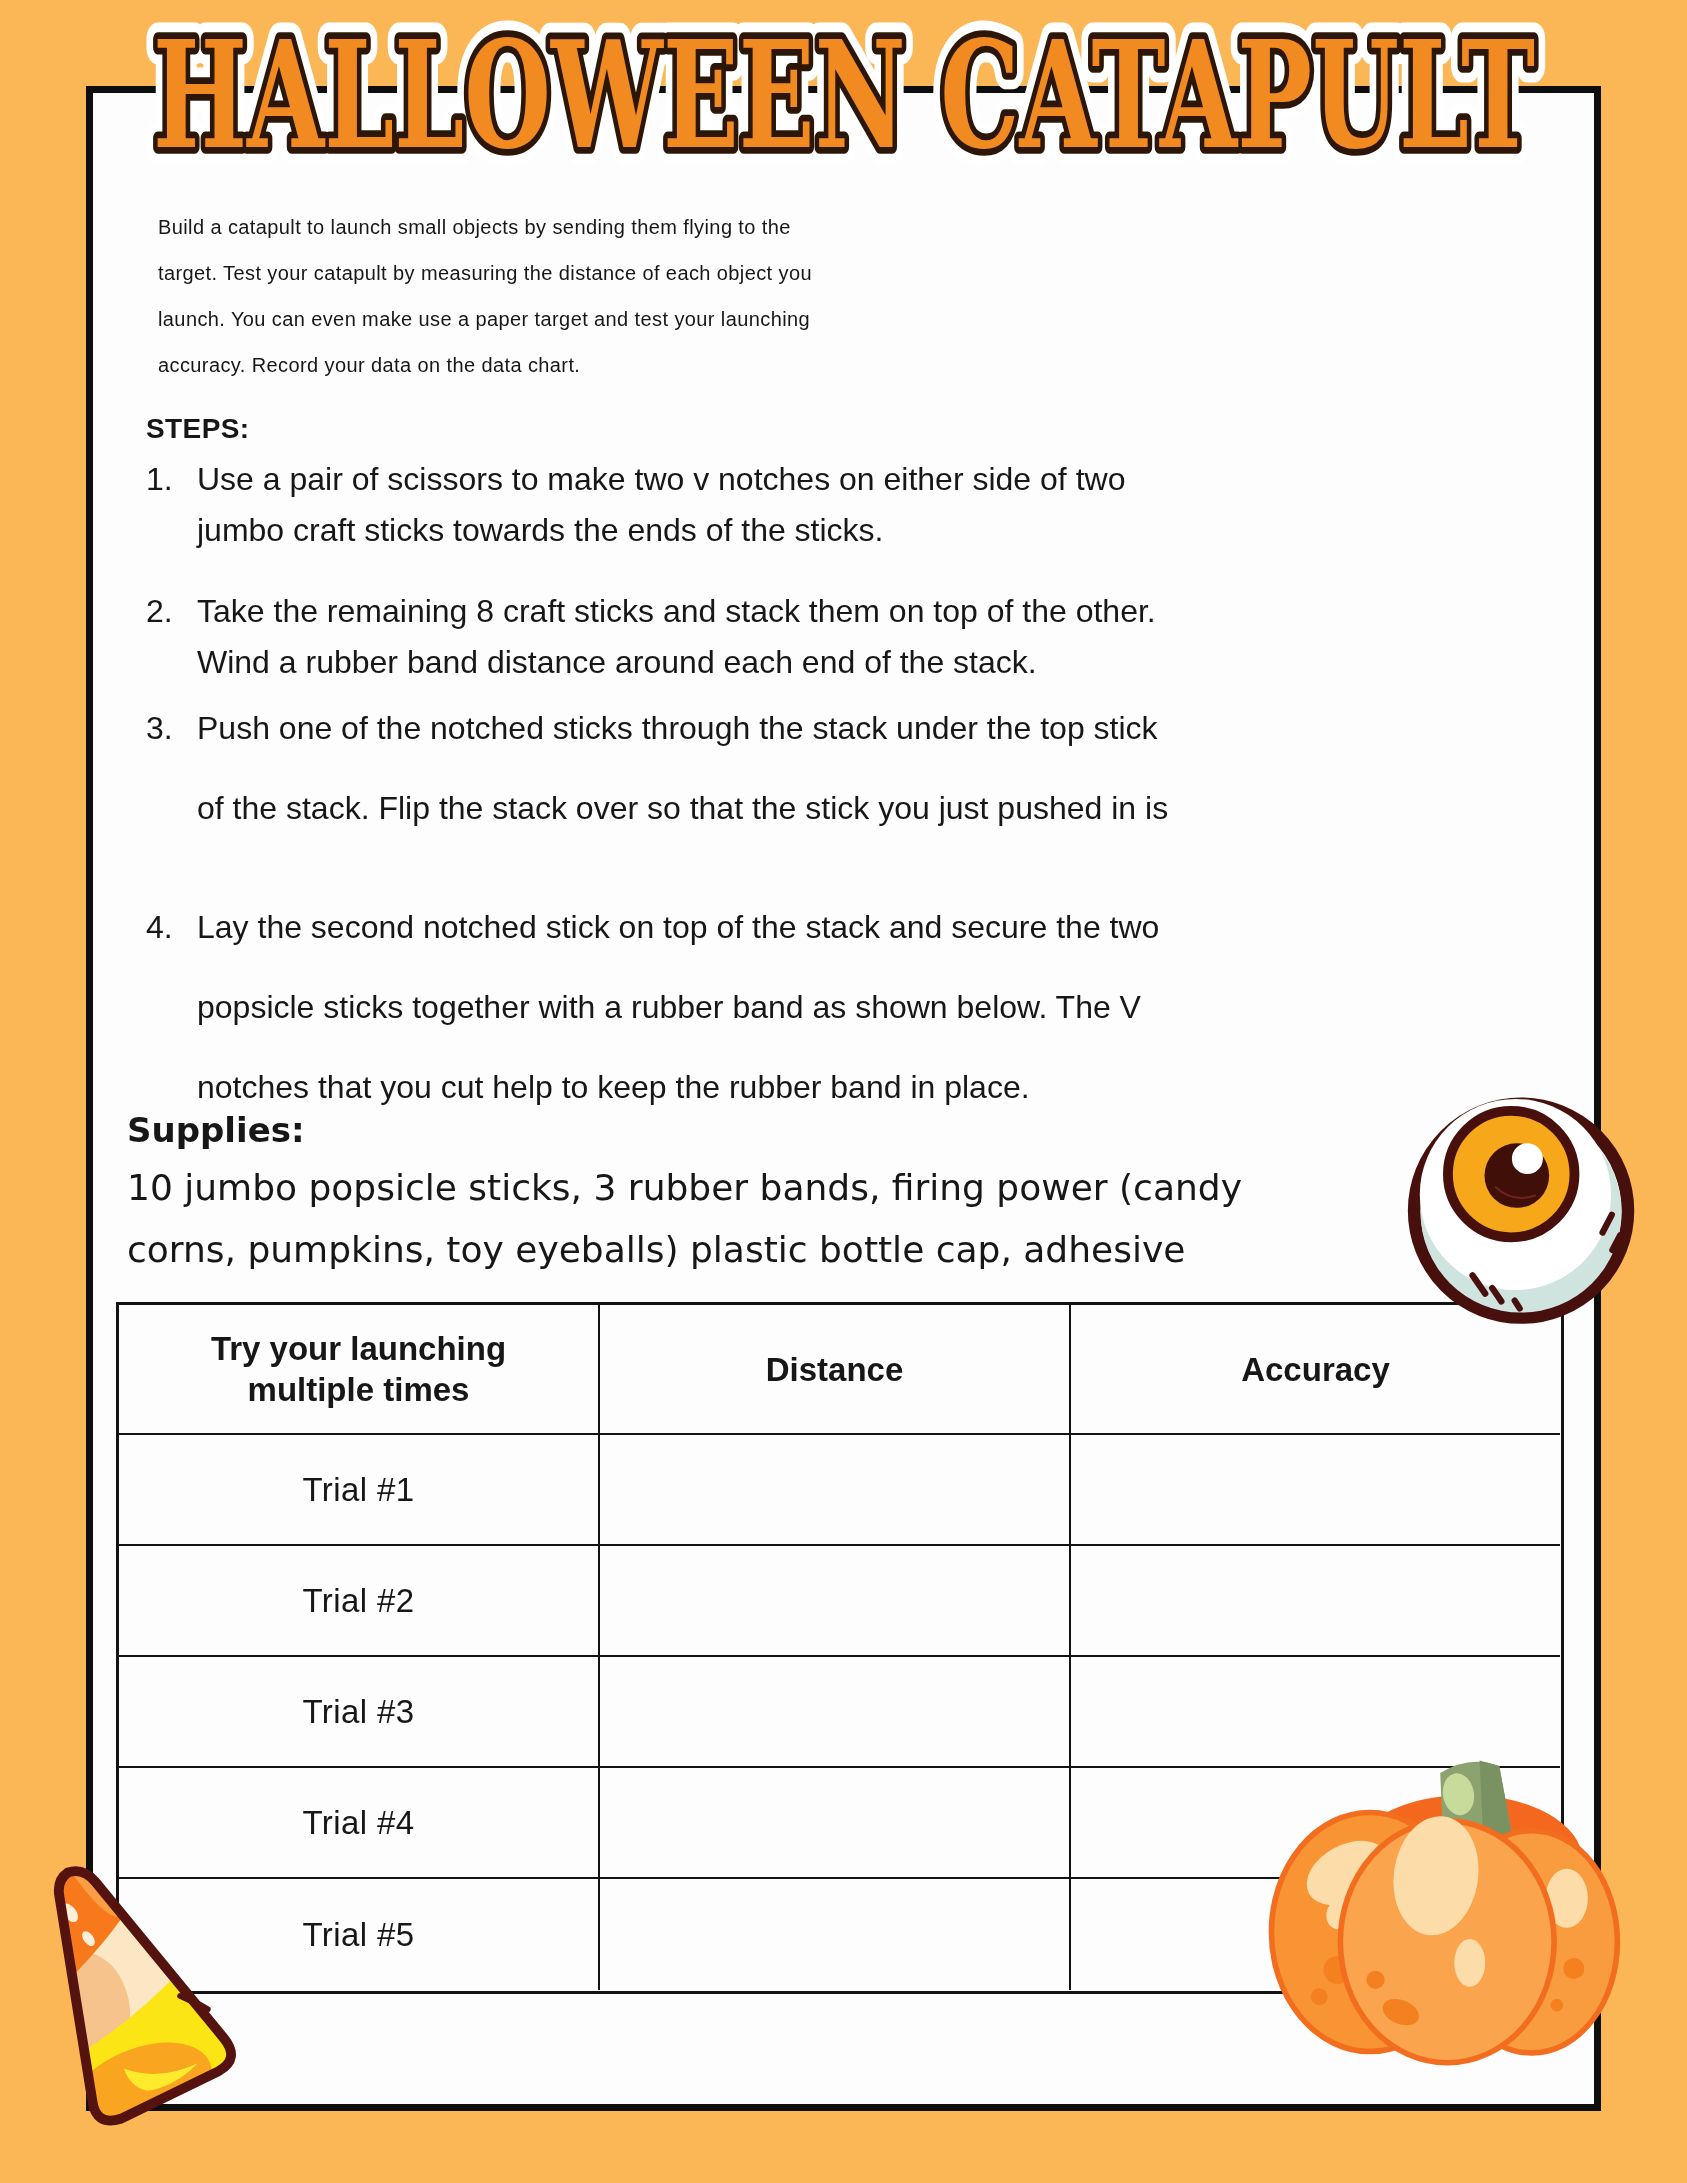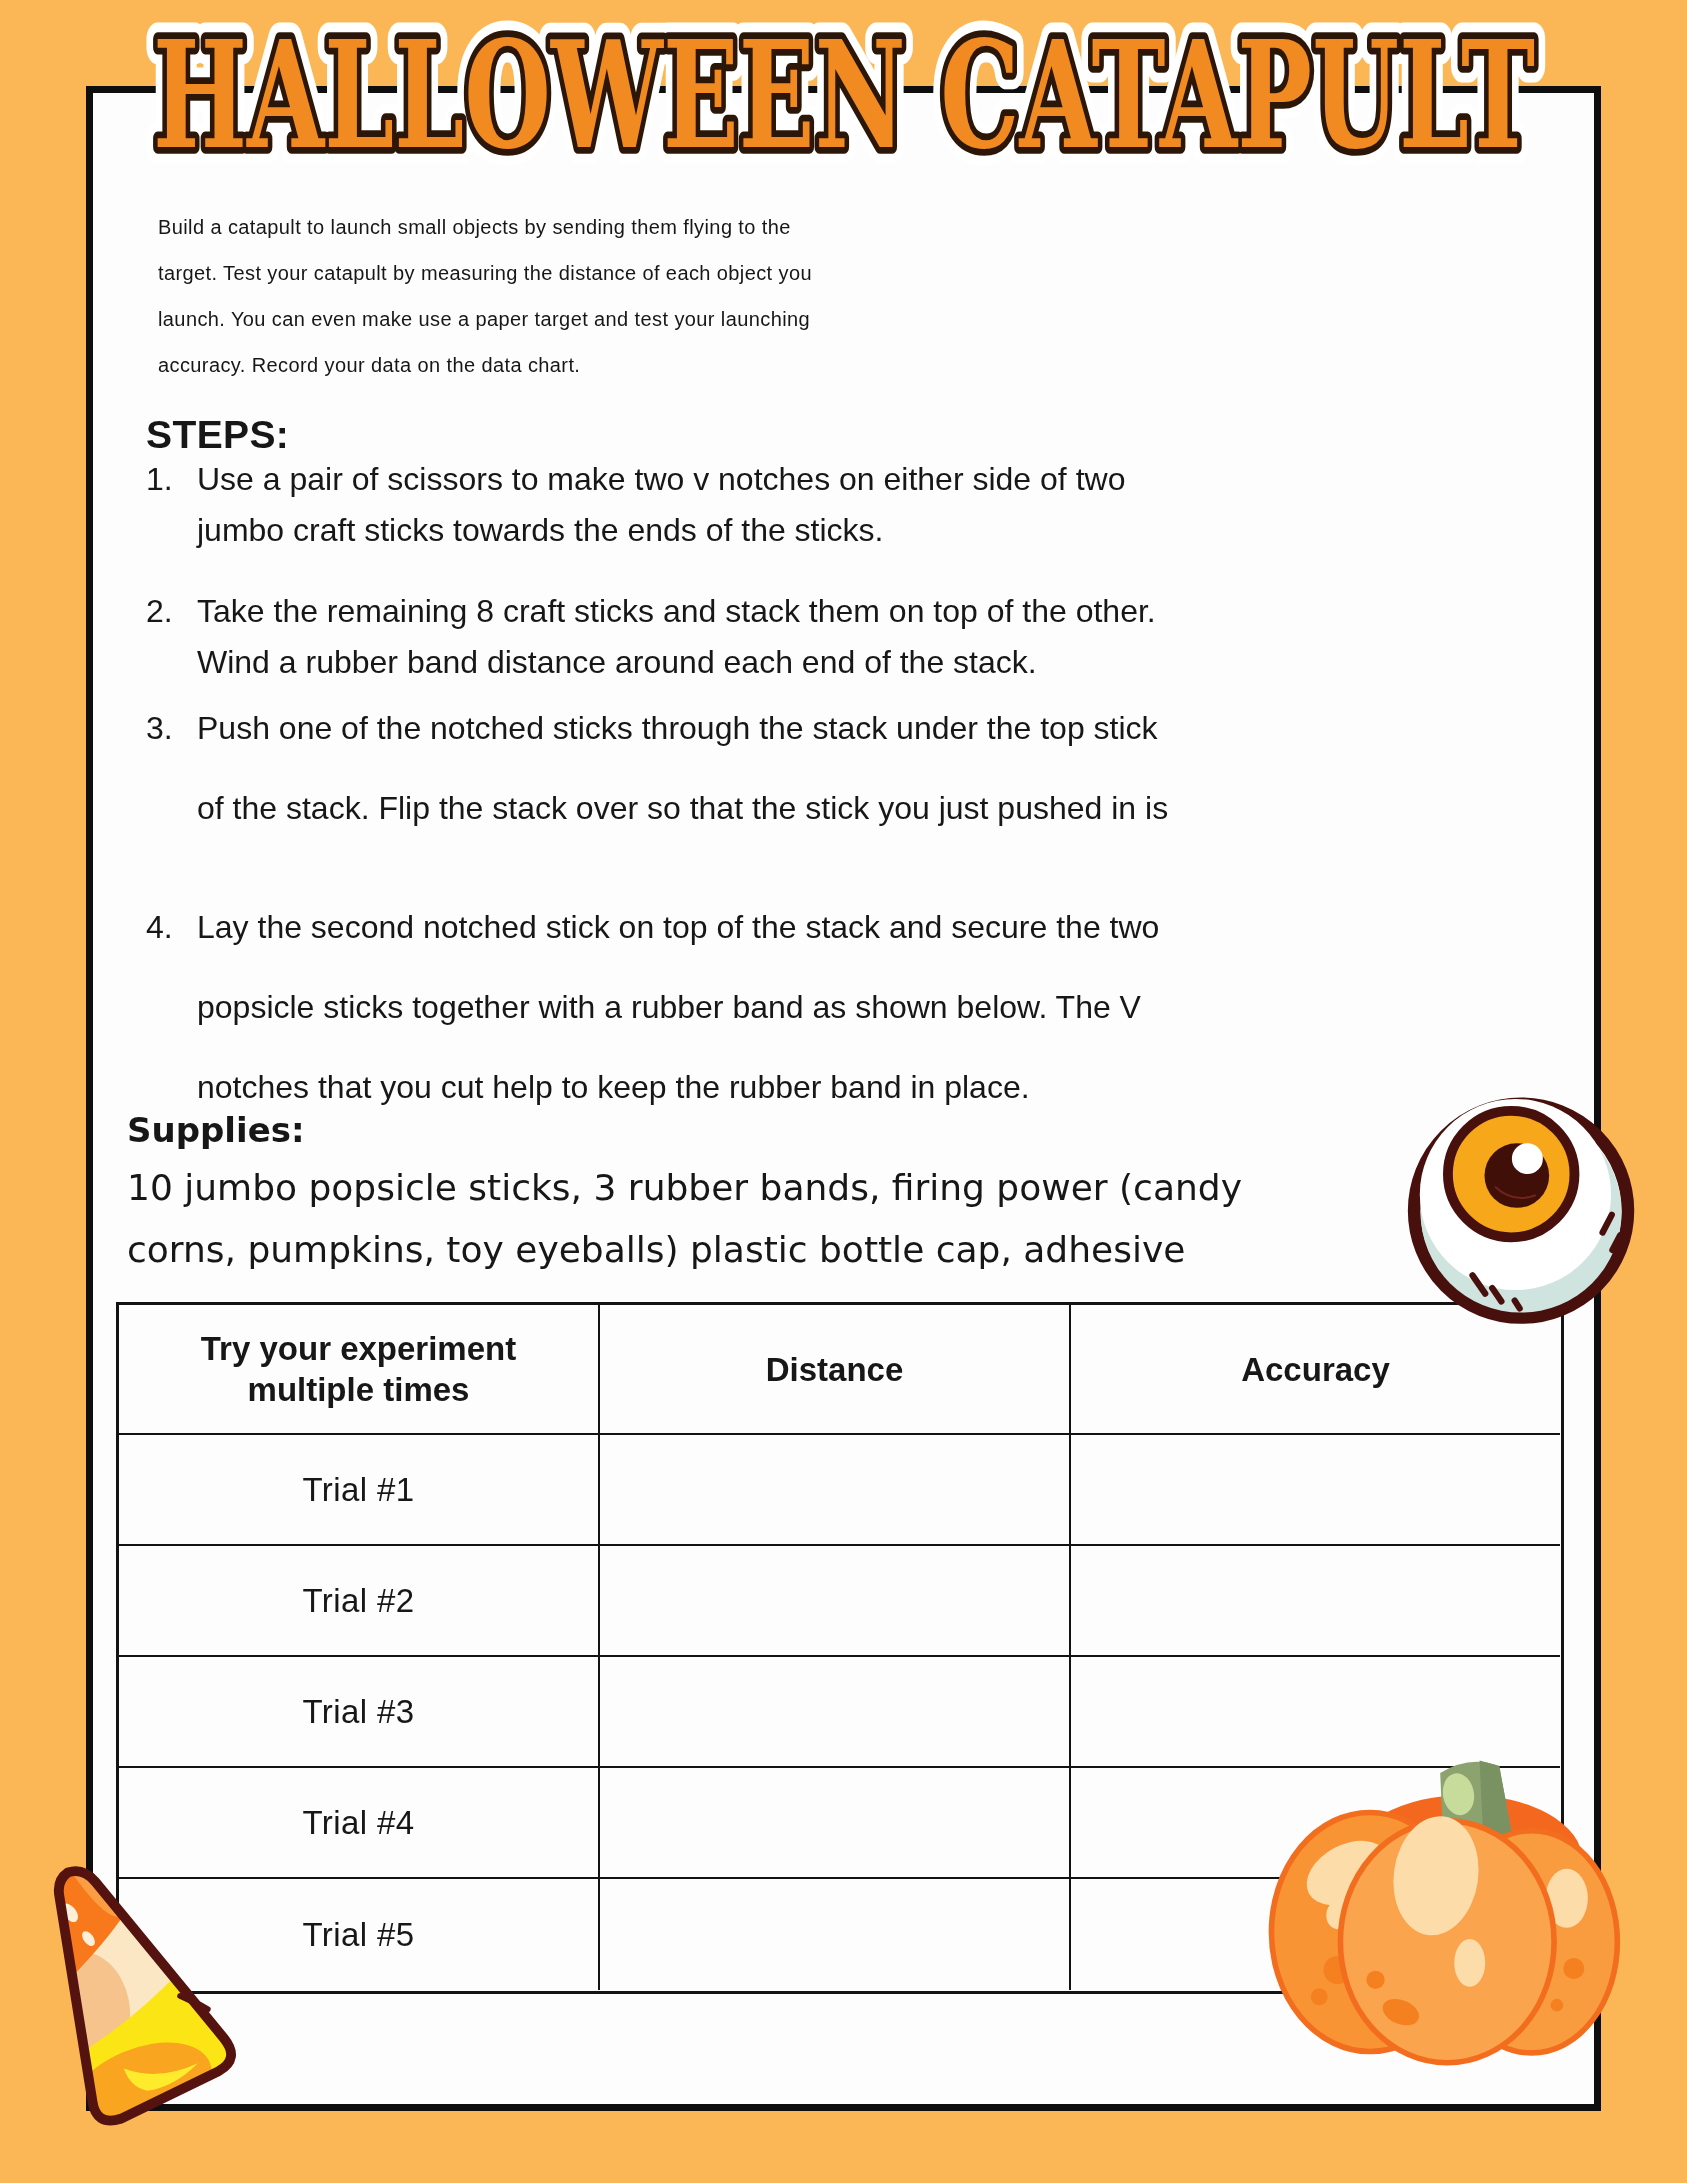--- a/index.html
+++ b/index.html
@@ -8,21 +8,21 @@
   .page{position:absolute;left:86px;top:86px;width:1515px;height:2025px;box-sizing:border-box;
         background:#FDFDFD;border:7.7px solid #0E0E0E;z-index:0;}
   .abs{position:absolute;}
   .z2{z-index:2;}
   .deco{position:absolute;left:0;top:0;width:1688px;height:2183px;z-index:3;pointer-events:none;}
   .title-svg{position:absolute;left:0;top:12.7px;width:1688px;height:197px;z-index:4;}
 
   .intro{left:158px;top:204px;width:1403px;font-size:20px;line-height:46px;letter-spacing:0.4px;}
   .line{display:block;white-space:nowrap;}
 
-  .steps-heading{left:146px;top:413px;font-size:39px;font-weight:bold;letter-spacing:0.4px;}
+  .steps-heading{left:146px;top:413px;font-size:28px;font-weight:bold;letter-spacing:0.4px;}
   .step{left:146px;width:1413px;}
   .step .num{position:absolute;left:0;top:0;}
   .step .body{display:block;padding-left:51px;}
   .s12{font-size:32px;line-height:51px;}
   .s34{font-size:32px;line-height:80px;}
   .step1{top:454px;} .step2{top:586px;} .step3{top:688px;} .step4{top:887px;}
 
   .supplies-heading{left:127px;top:1110px;font-size:34px;font-weight:bold;
                     font-family:"DejaVu Sans",sans-serif;}
   .supplies-text{left:127px;top:1157px;width:1378px;font-size:36px;line-height:62px;
@@ -96,21 +96,21 @@
     </span>
   </div>
 
   <div class="abs supplies-heading z2">Supplies:</div>
   <div class="abs supplies-text z2">
     <span class="line">10 jumbo popsicle sticks, 3 rubber bands, firing power (candy</span>
     <span class="line">corns, pumpkins, toy eyeballs) plastic bottle cap, adhesive</span>
   </div>
 
   <div class="abs data-table">
-    <div class="cell hdr">Try your experiment multiple times</div>
+    <div class="cell hdr">Try your launching multiple times</div>
     <div class="cell hdr">Distance</div>
     <div class="cell hdr">Accuracy</div>
 
     <div class="cell lbl">Trial #1</div>
     <div class="cell"></div>
     <div class="cell"></div>
 
     <div class="cell lbl">Trial #2</div>
     <div class="cell"></div>
     <div class="cell"></div>

